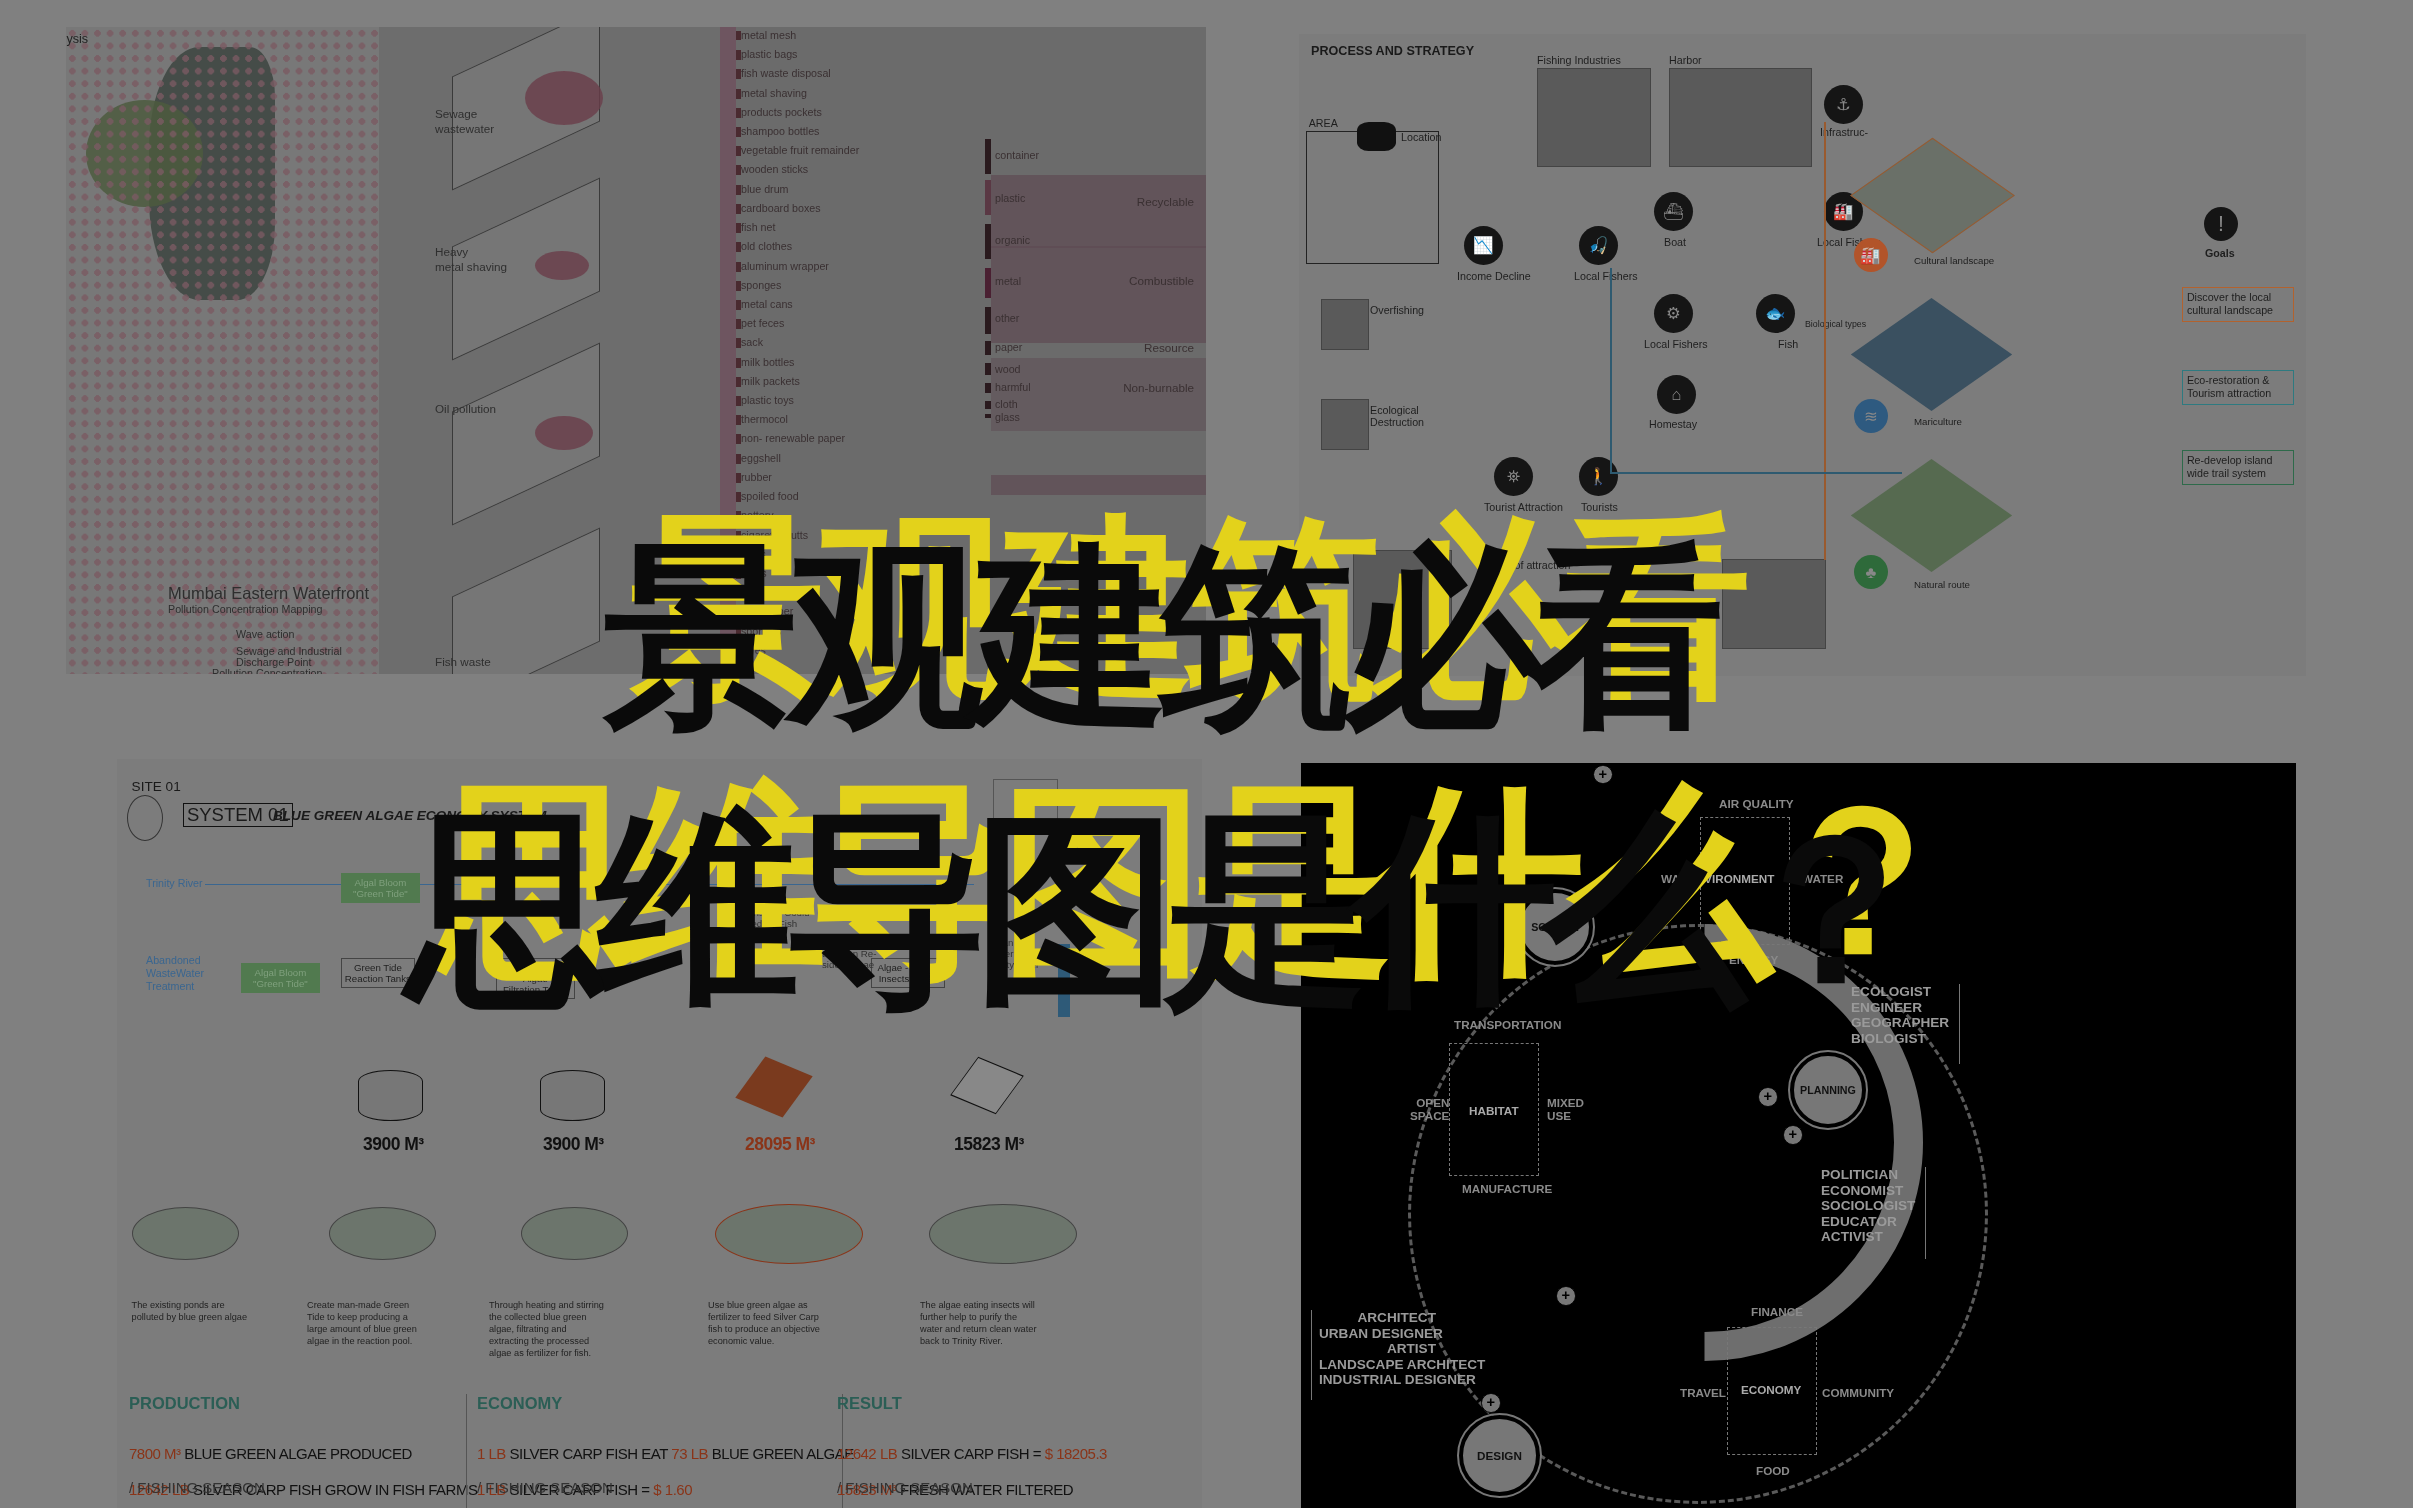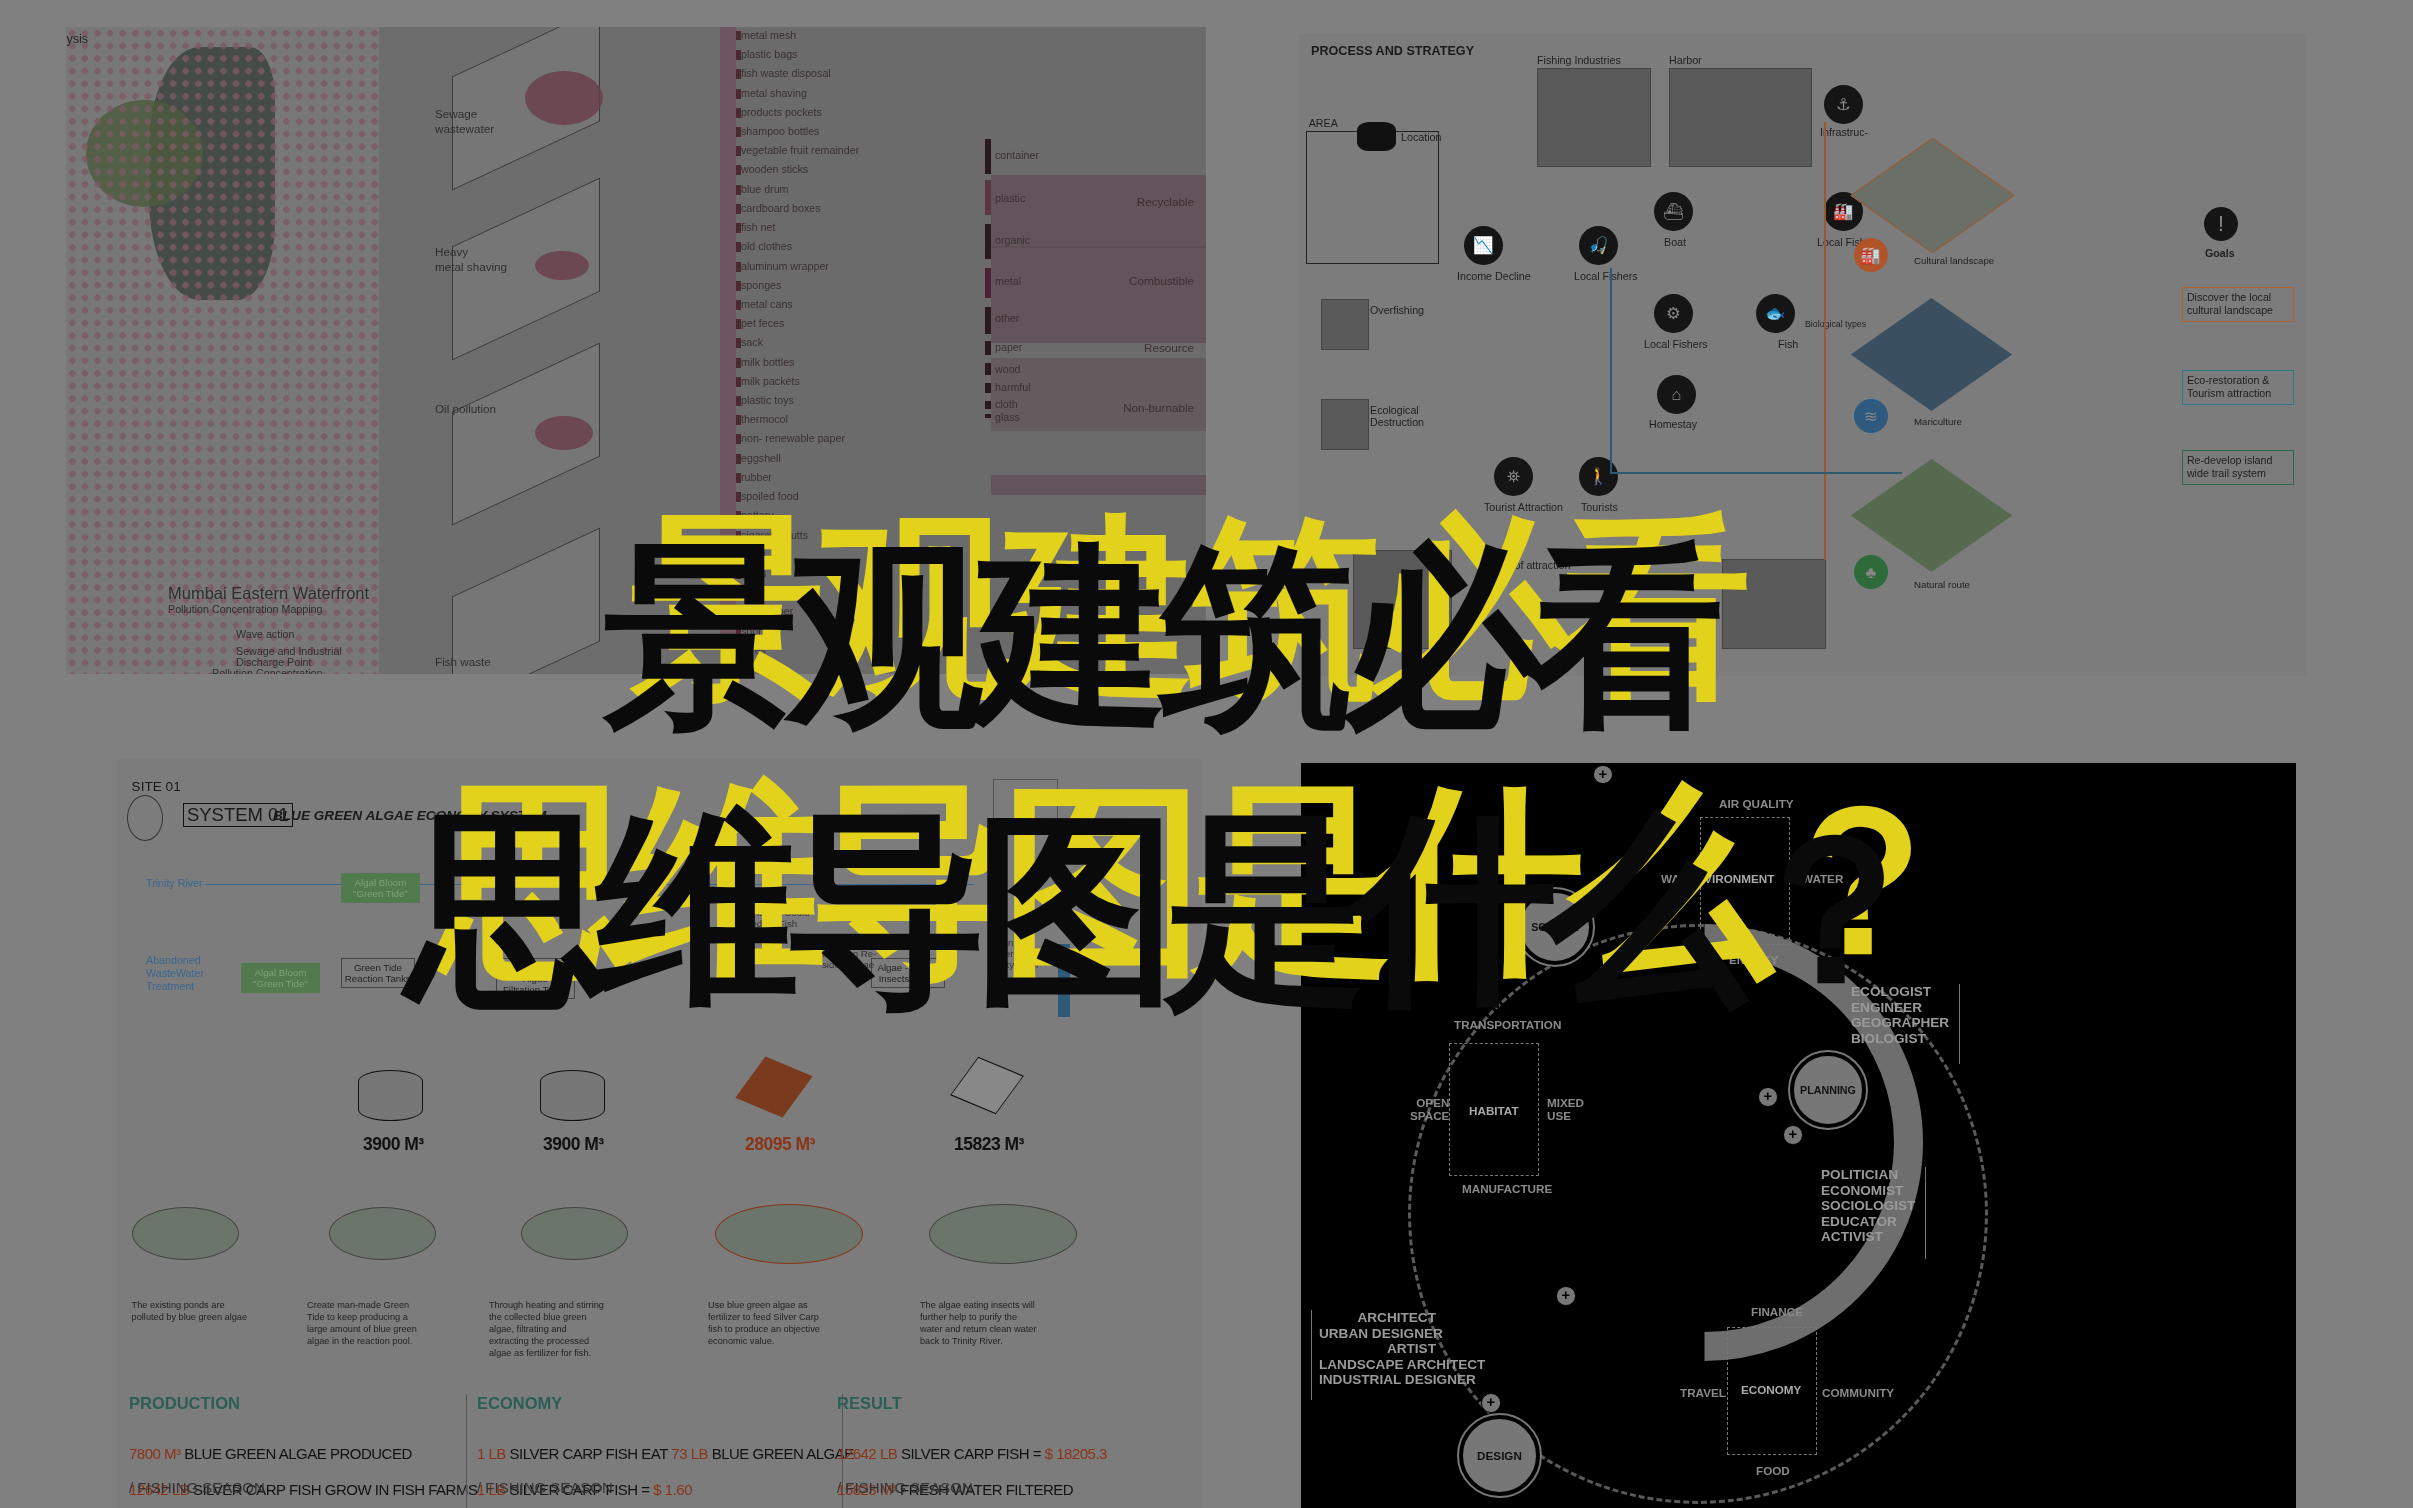--- a/index.html
+++ b/index.html
@@ -150,21 +150,21 @@
   <div class="sk-mid-label" style="top:336px;">wood</div>
   <div class="sk-mid" style="top:356px;height:9.7px;"></div>
   <div class="sk-mid-label" style="top:354px;">harmful</div>
   <div class="sk-mid" style="top:374px;height:7.8px;"></div>
   <div class="sk-mid-label" style="top:371px;">cloth</div>
   <div class="sk-mid" style="top:387px;height:3.9px;"></div>
   <div class="sk-mid-label" style="top:384px;">glass</div>
   <div class="sk-dst" style="top:168px;">Recyclable</div>
   <div class="sk-dst" style="top:247px;">Combustible</div>
   <div class="sk-dst" style="top:314px;">Resource</div>
-  <div class="sk-dst" style="top:374px;">Non-burnable</div>
+  <div class="sk-dst" style="top:354px;">Non-burnable</div>
 </div>
 
 <div class="panel" id="process">
   <div class="hdr">PROCESS AND STRATEGY</div>
   <div style="position:absolute;left:7.3px;top:97px;width:131px;height:131px;border:1px solid #222;"></div>
   <div class="plabel" style="left:9.7px;top:83px;">AREA</div>
   <div style="position:absolute;left:58px;top:88px;width:39px;height:29px;background:#111;border-radius:30%;"></div>
   <div class="plabel" style="left:102px;top:97px;">Location</div>
   <div class="pphoto" style="left:238px;top:34px;width:112px;height:97px;"></div>
   <div class="plabel" style="left:238px;top:19.5px;">Fishing Industries</div>

